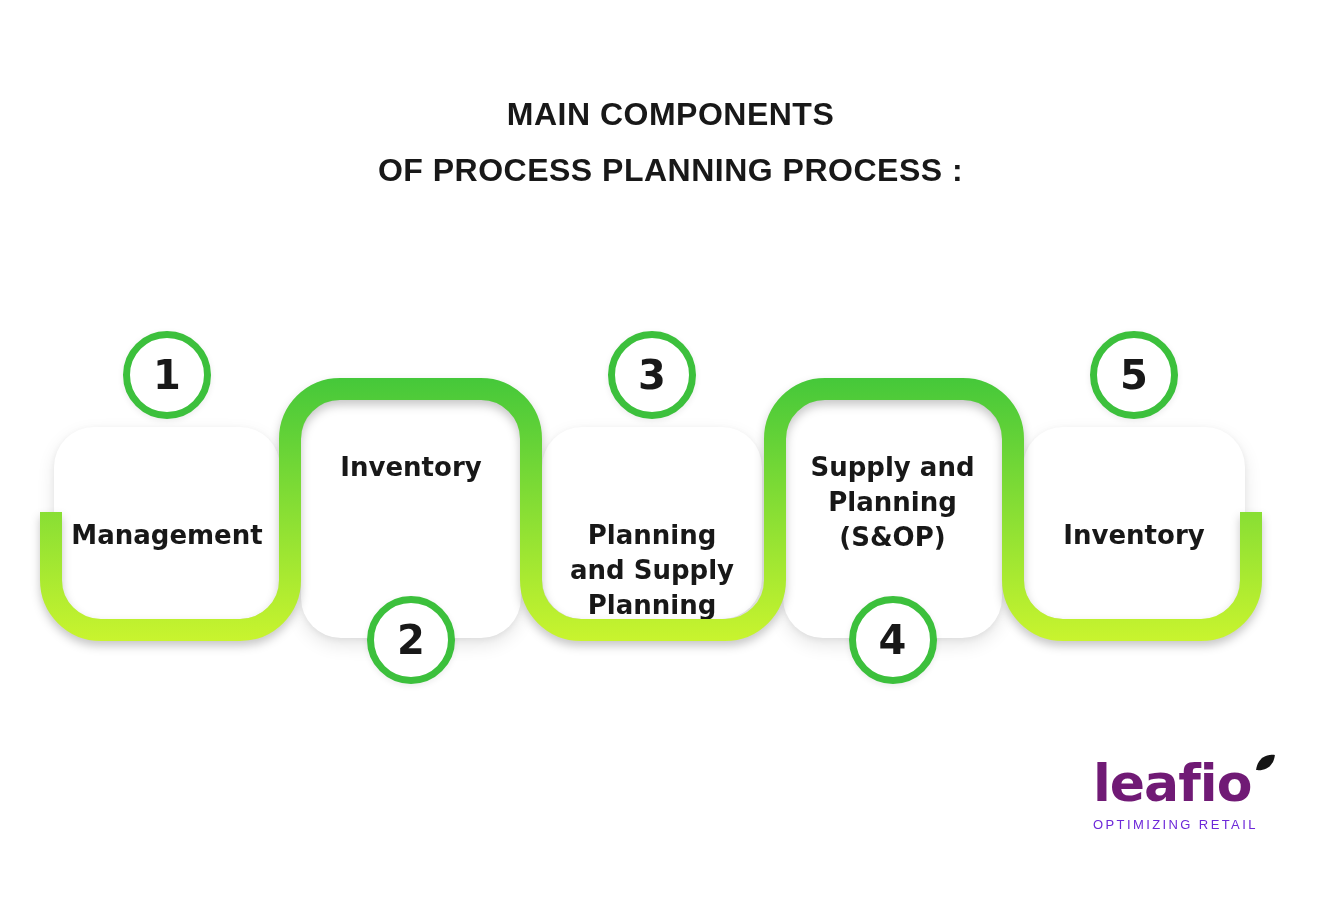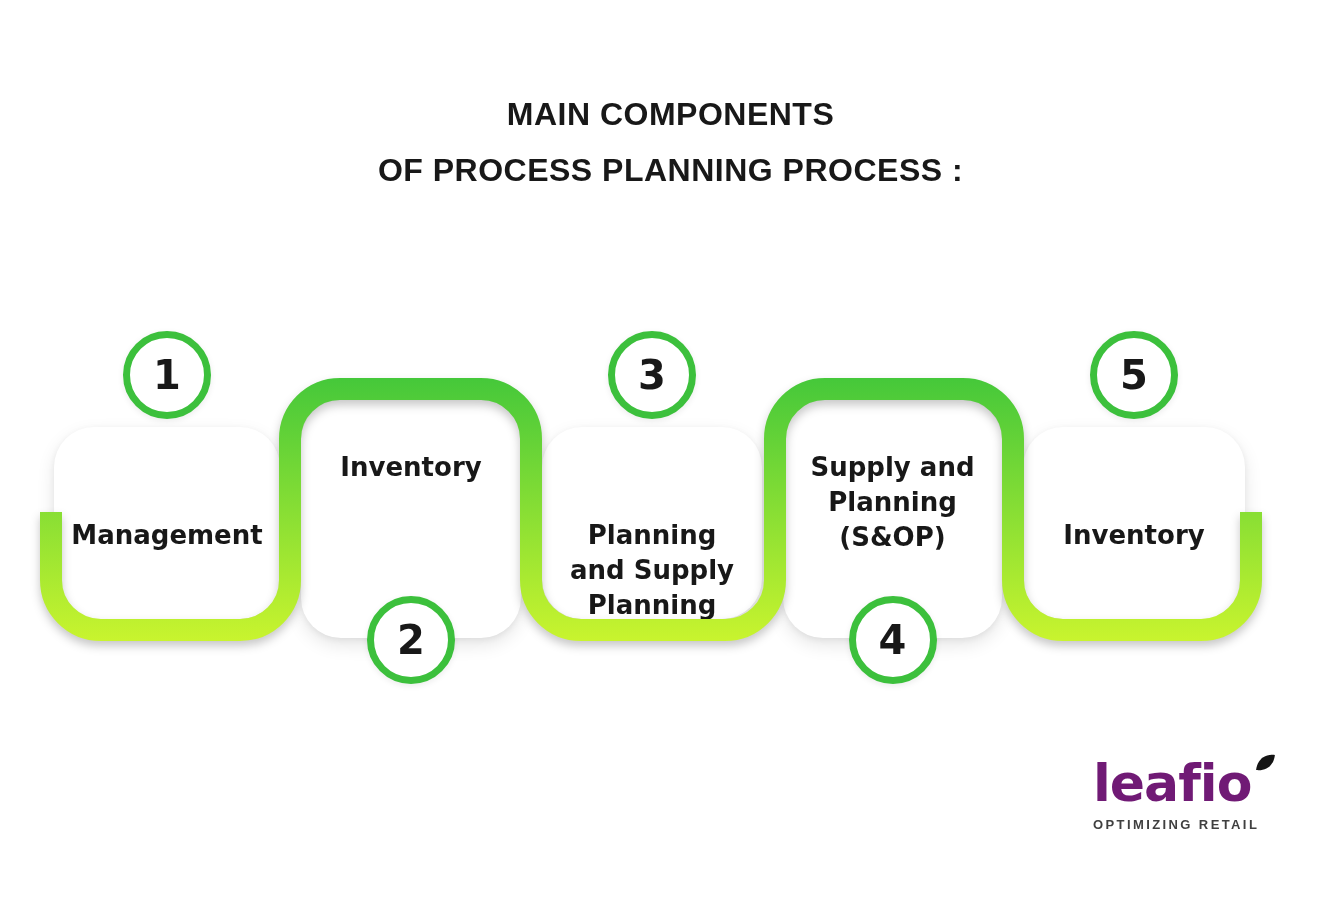--- a/index.html
+++ b/index.html
@@ -62,21 +62,21 @@
   .logo{position:absolute;left:1093px;top:754px;z-index:5;}
   .logo-name{
     position:relative;
     font-size:52px;line-height:58px;font-weight:700;
     letter-spacing:-1px;color:#701a75;display:inline-block;
   }
   .leaf-mark{position:absolute;right:-20px;top:-3px;width:19px;height:21px;transform:rotate(6deg);}
   .logo-tagline{
     margin-top:5px;
     font-family:"Liberation Sans","DejaVu Sans",sans-serif;
-    font-size:13px;font-weight:700;letter-spacing:2.4px;color:#404040;
+    font-size:13px;font-weight:400;letter-spacing:2.4px;color:#6d28d9;
   }
 </style>
 </head>
 <body>
 
 <div class="canvas" style="--ring: #3cc03c; --text: #181818; --bg: #ffffff;">
 
   <div class="title">
     <span>MAIN COMPONENTS</span>
     <span>OF PROCESS PLANNING PROCESS :</span>

